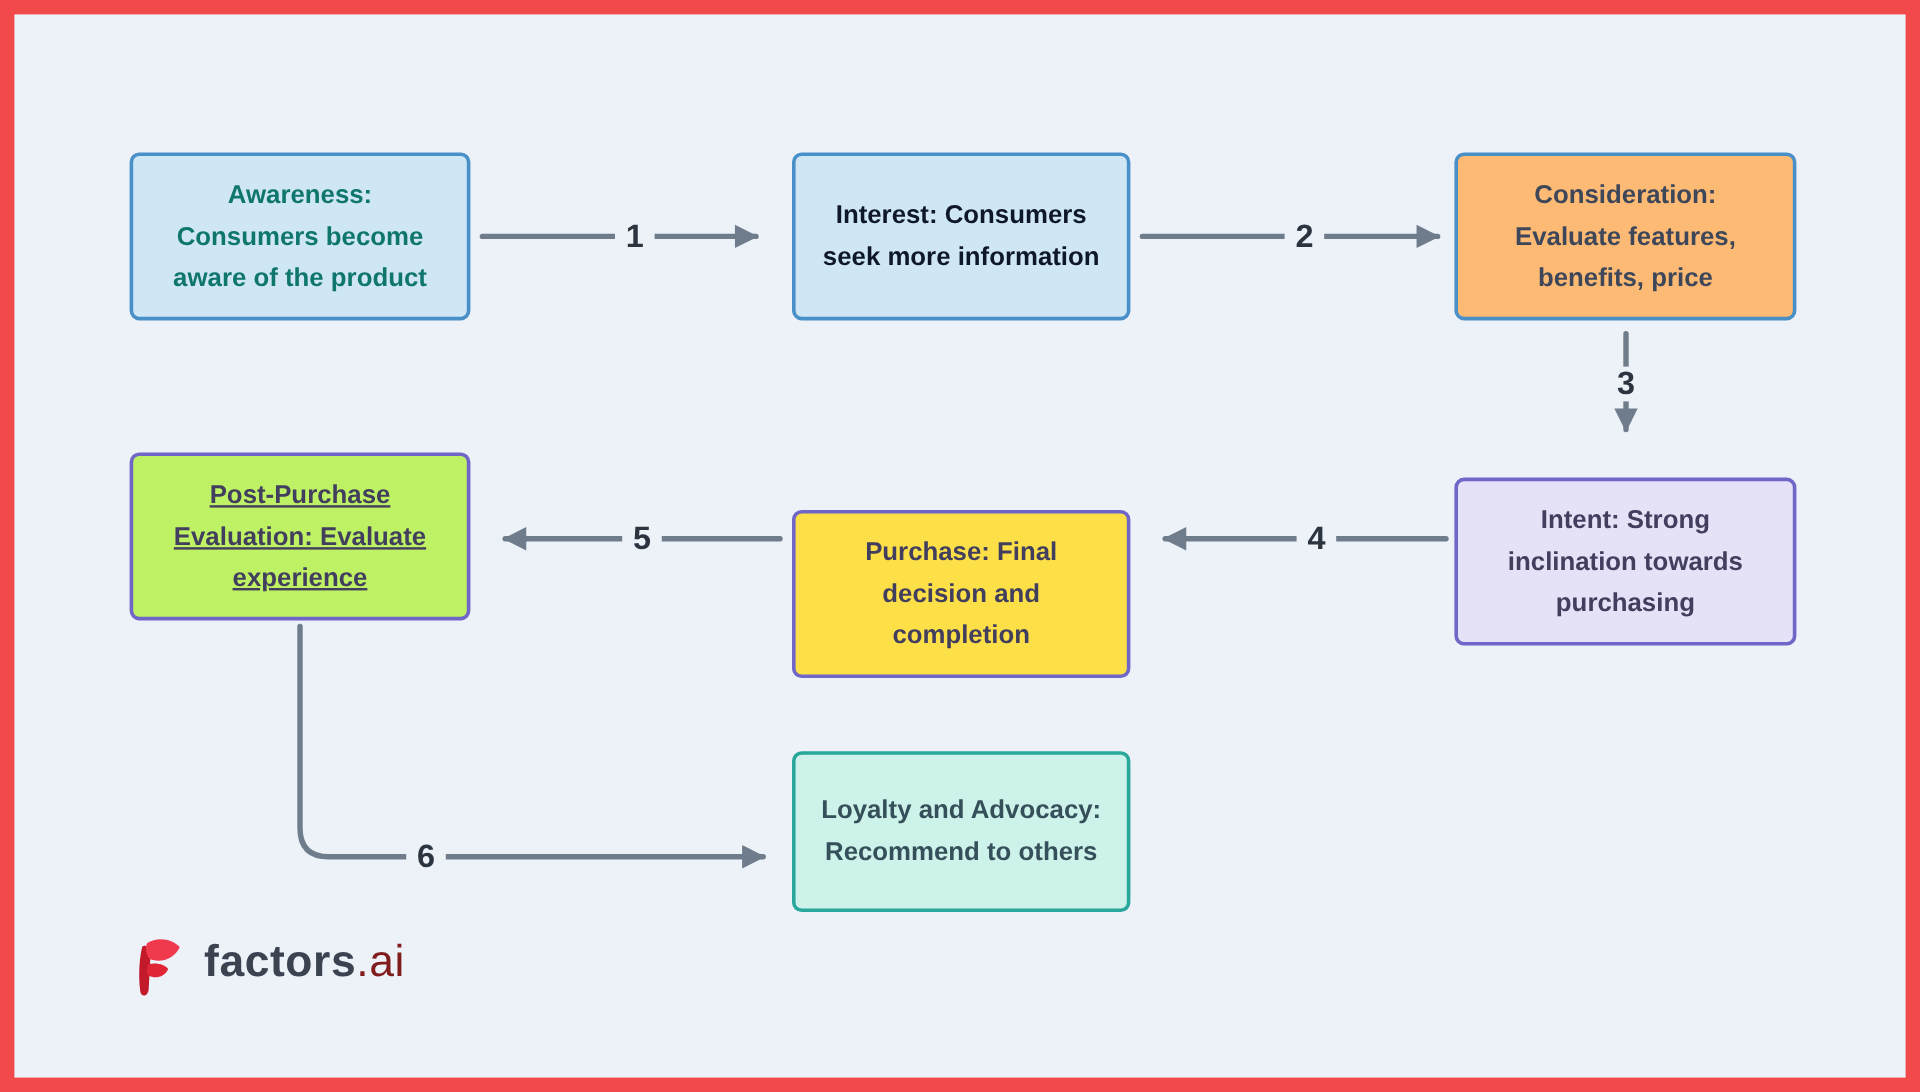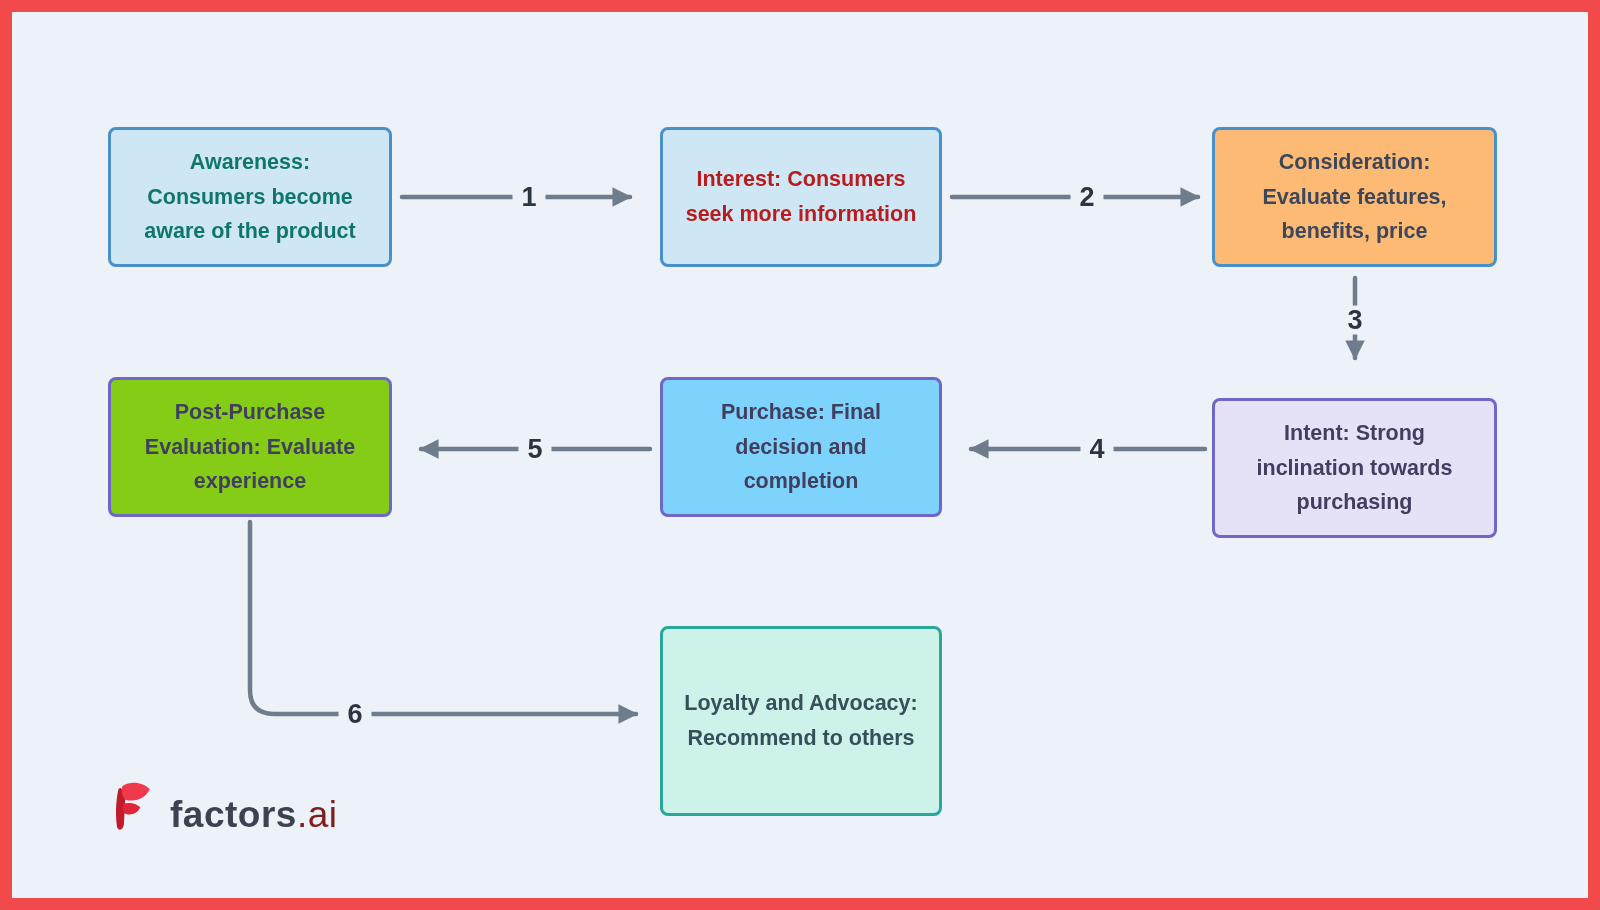--- a/index.html
+++ b/index.html
@@ -19,34 +19,34 @@
     text-align:center;border:3px solid;border-radius:8px;
     font-size:21.5px;line-height:1.62;font-weight:600;
     padding:6px 18px;box-sizing:border-box;
   }
   .node-awareness   {left:96px;  top:115px; width:284px; height:140px;}
   .node-interest    {left:648px; top:115px; width:282px; height:140px;}
   .node-consideration{left:1200px;top:115px; width:285px; height:140px;}
   .node-intent      {left:1200px;top:365px; width:285px; height:140px;}
   .node-purchase    {left:648px; top:365px; width:282px; height:140px;}
   .node-post-purchase{left:96px; top:365px; width:284px; height:140px;}
-  .node-loyalty     {left:648px; top:614px; width:282px; height:190px;text-align:center;}
+  .node-loyalty     {left:648px; top:614px; width:282px; height:134px;text-align:center;}
   .edge-label{
     position:absolute;transform:translate(-50%,-50%);
     background:var(--bg,#edf1f8);color:var(--edge-label,#2c3440);
     font-size:27px;font-weight:700;padding:1px 9px;line-height:1;
   }
   .edge-label-1{left:517px;top:185px;}
   .edge-label-2{left:1075px;top:185px;}
   .edge-label-3{left:1343px;top:308px;}
   .edge-label-4{left:1085px;top:437px;}
   .edge-label-5{left:523px;top:437px;}
   .edge-label-6{left:343px;top:702px;}
   .brand{
-    position:absolute;left:98px;top:768px;display:flex;align-items:flex-end;gap:14px;
+    position:absolute;left:98px;top:768px;display:flex;align-items:flex-start;gap:14px;
   }
   .brand-text{font-size:37px;font-weight:700;letter-spacing:0.5px;display:flex;align-items:baseline;}
   .brand-name{color:#3b4350;}
   .brand-suffix{color:#7f1d1d;font-weight:400;}
 </style>
 </head>
 <body style="background: rgb(242, 73, 75); --bg: #edf1f8; --edge-label: #2c3440;">
 
 <div class="frame">
   <div class="canvas">
@@ -61,33 +61,33 @@
       <path class="edge-path" d="M 940 185 H 1186" fill="none" stroke-width="4.5" stroke-linecap="round" marker-end="url(#ah)" stroke="#6e7c8b"></path>
       <path class="edge-path" d="M 1343 266 V 346" fill="none" stroke-width="4.5" stroke-linecap="round" marker-end="url(#ah)" stroke="#6e7c8b"></path>
       <path class="edge-path" d="M 1193 437 H 959" fill="none" stroke-width="4.5" stroke-linecap="round" marker-end="url(#ah)" stroke="#6e7c8b"></path>
       <path class="edge-path" d="M 638 437 H 409" fill="none" stroke-width="4.5" stroke-linecap="round" marker-end="url(#ah)" stroke="#6e7c8b"></path>
       <path class="edge-path" d="M 238 510 V 678 Q 238 702 262 702 H 624" fill="none" stroke-width="4.5" stroke-linecap="round" marker-end="url(#ah)" stroke="#6e7c8b"></path>
     </svg>
 
     <div class="node node-awareness" style="background: rgb(207, 230, 244); border-color: rgb(74, 144, 200); color: #0f766e;">
       <span>Awareness: Consumers become aware of the product</span>
     </div>
-    <div class="node node-interest" style="background: rgb(207, 230, 244); border-color: rgb(74, 144, 200); color: #b91c1c;">
+    <div class="node node-interest" style="background: rgb(207, 230, 244); border-color: rgb(74, 144, 200); color: #0f172a;">
       <span>Interest: Consumers seek more information</span>
     </div>
     <div class="node node-consideration" style="background: #fdba74; border-color: rgb(74, 144, 200); color: rgb(61, 71, 89);">
       <span>Consideration: Evaluate features, benefits, price</span>
     </div>
     <div class="node node-intent" style="background: rgb(229, 225, 247); border-color: rgb(111, 102, 200); color: rgb(65, 62, 94); margin-top: 21px;">
       <span>Intent: Strong inclination towards purchasing</span>
     </div>
-    <div class="node node-purchase" style="background: #7dd3fc; border-color: rgb(111, 102, 200); color: rgb(65, 62, 94);">
+    <div class="node node-purchase" style="background: #fde047; border-color: rgb(111, 102, 200); color: rgb(65, 62, 94); margin-top: 48px;">
       <span>Purchase: Final decision and completion</span>
     </div>
-    <div class="node node-post-purchase" style="background: #84cc16; border-color: rgb(111, 102, 200); color: rgb(65, 62, 94);">
+    <div class="node node-post-purchase" style="background: #bef264; border-color: rgb(111, 102, 200); color: rgb(65, 62, 94); text-decoration: underline;">
       <span>Post-Purchase Evaluation: Evaluate experience</span>
     </div>
     <div class="node node-loyalty" style="background: rgb(205, 242, 233); border-color: rgb(42, 167, 155); color: rgb(53, 80, 90);">
       <span>Loyalty and Advocacy: Recommend to others</span>
     </div>
 
     <div class="edge-label edge-label-1">1</div>
     <div class="edge-label edge-label-2">2</div>
     <div class="edge-label edge-label-3">3</div>
     <div class="edge-label edge-label-4">4</div>

